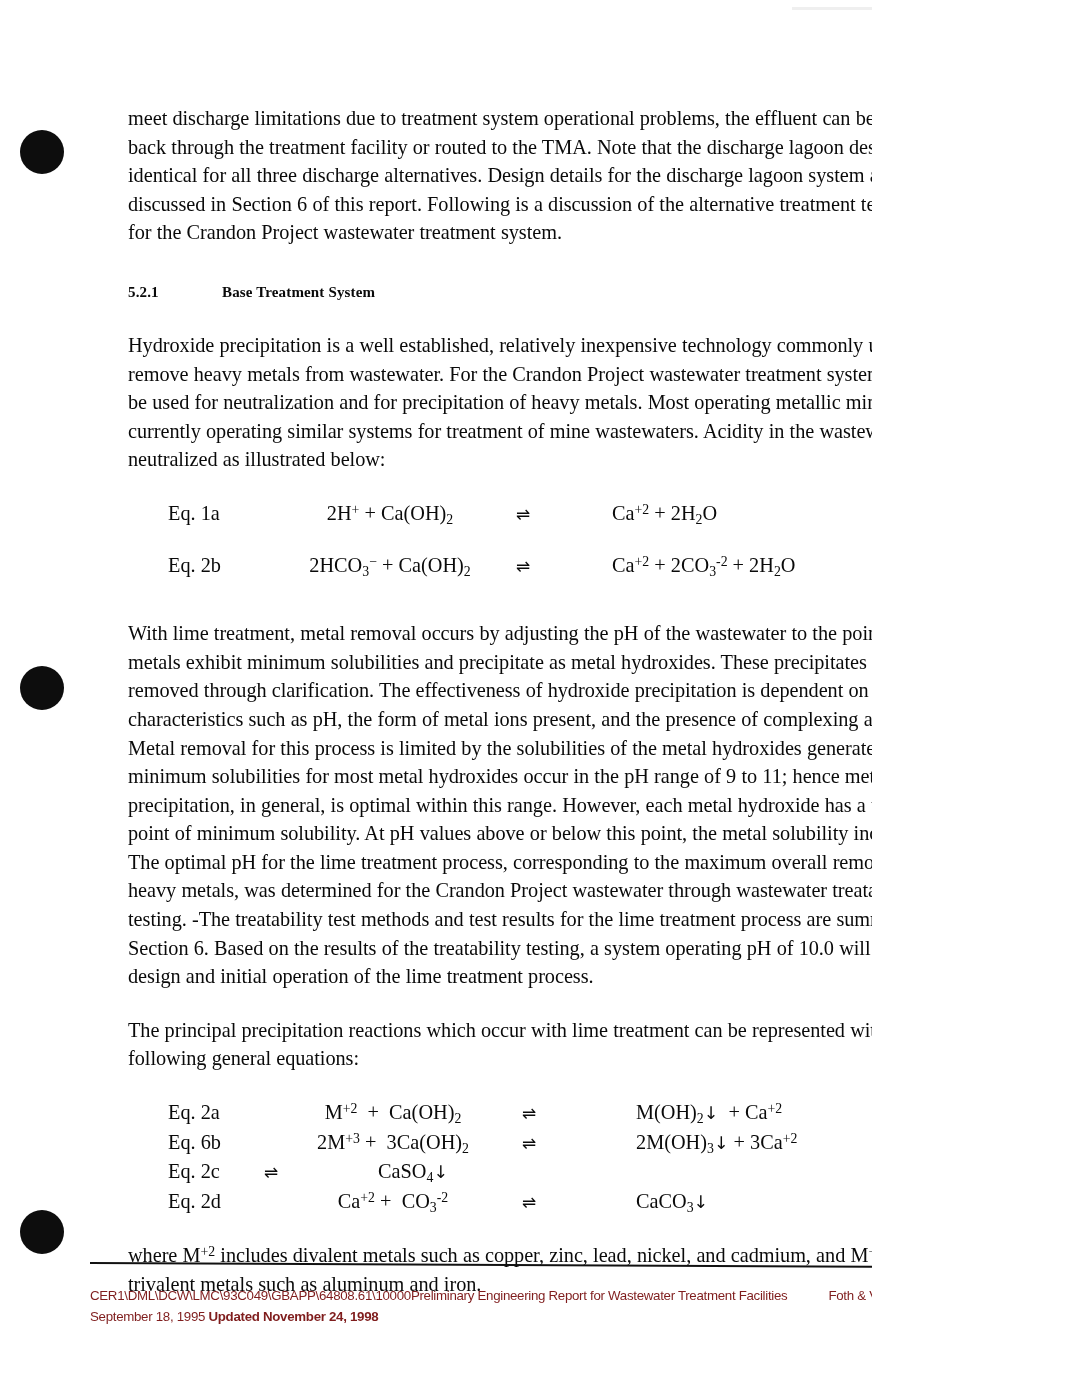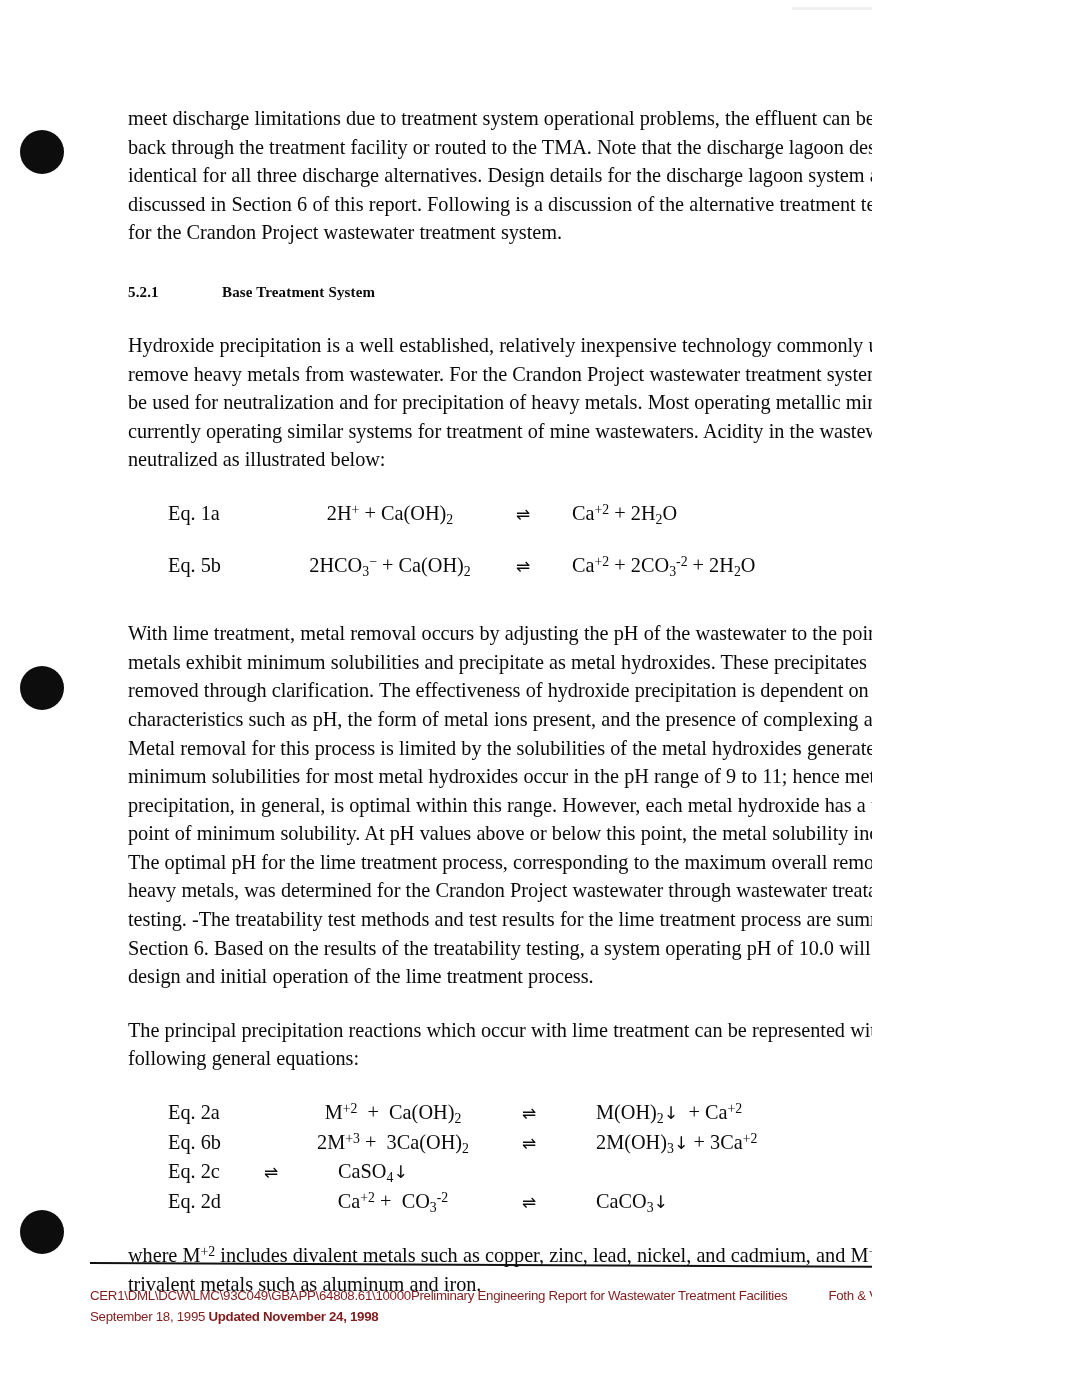--- a/index.html
+++ b/index.html
@@ -92,20 +92,21 @@
   }
   .eq-arrow {
     width: 66px;
     flex: 0 0 66px;
     font-size: 17px;
     font-family: "DejaVu Sans", sans-serif;
     text-align: left;
   }
   .eq-rhs {
     flex: 0 0 auto;
+    margin-left: 40px;
   }
 
   
   .eq-block.eq-one .eq-lhs { width: 252px; flex: 0 0 252px; }
   .eq-block.eq-one .eq-arrow { width: 56px; flex: 0 0 56px; }
   .eq-block.eq-one .eq-row { margin-bottom: 22px; }
 
   .eq-block.eq-two .eq-label { padding-left: 40px; }
   .eq-block.eq-two .eq-lhs { width: 258px; flex: 0 0 258px; }
   .eq-block.eq-two .eq-arrow { width: 74px; flex: 0 0 74px; }
@@ -174,21 +175,21 @@
     <div class="gap-md"></div>
 
     <div class="eq-block eq-one">
       <div class="eq-row">
         <span class="eq-label">Eq. 1a</span>
         <span class="eq-lhs">2H<sup>+</sup> + Ca(OH)<sub>2</sub></span>
         <span class="eq-arrow">⇌</span>
         <span class="eq-rhs">Ca<sup>+2</sup> + 2H<sub>2</sub>O</span>
       </div>
       <div class="eq-row">
-        <span class="eq-label">Eq. 5b</span>
+        <span class="eq-label">Eq. 2b</span>
         <span class="eq-lhs">2HCO<sub>3</sub><sup>−</sup> + Ca(OH)<sub>2</sub></span>
         <span class="eq-arrow">⇌</span>
         <span class="eq-rhs">Ca<sup>+2</sup> + 2CO<sub>3</sub><sup>-2</sup> + 2H<sub>2</sub>O</span>
       </div>
     </div>
 
     <div class="gap-sm"></div>
 
     <p class="body-para">With lime treatment, metal removal occurs by adjusting the pH of the wastewater to the point where metals exhibit minimum solubilities and precipitate as metal hydroxides.  These precipitates can then be removed through clarification.  The effectiveness of hydroxide precipitation is dependent on wastewater characteristics such as pH, the form of metal ions present, and the presence of complexing agents.  Metal removal for this process is limited by the solubilities of the metal hydroxides generated.  The minimum solubilities for most metal hydroxides occur in the pH range of 9 to 11; hence metal precipitation, in general, is optimal within this range.  However, each metal hydroxide has a unique point of minimum solubility.  At pH values above or below this point, the metal solubility increases.  The optimal pH for the lime treatment process, corresponding to the maximum overall removal of heavy metals, was determined for the Crandon Project wastewater through wastewater treatability testing. -The treatability test methods and test results for the lime treatment process are summarized in Section 6.  Based on the results of the treatability testing, a system operating pH of 10.0 will be used for design and initial operation of the lime treatment process.</p>
 

